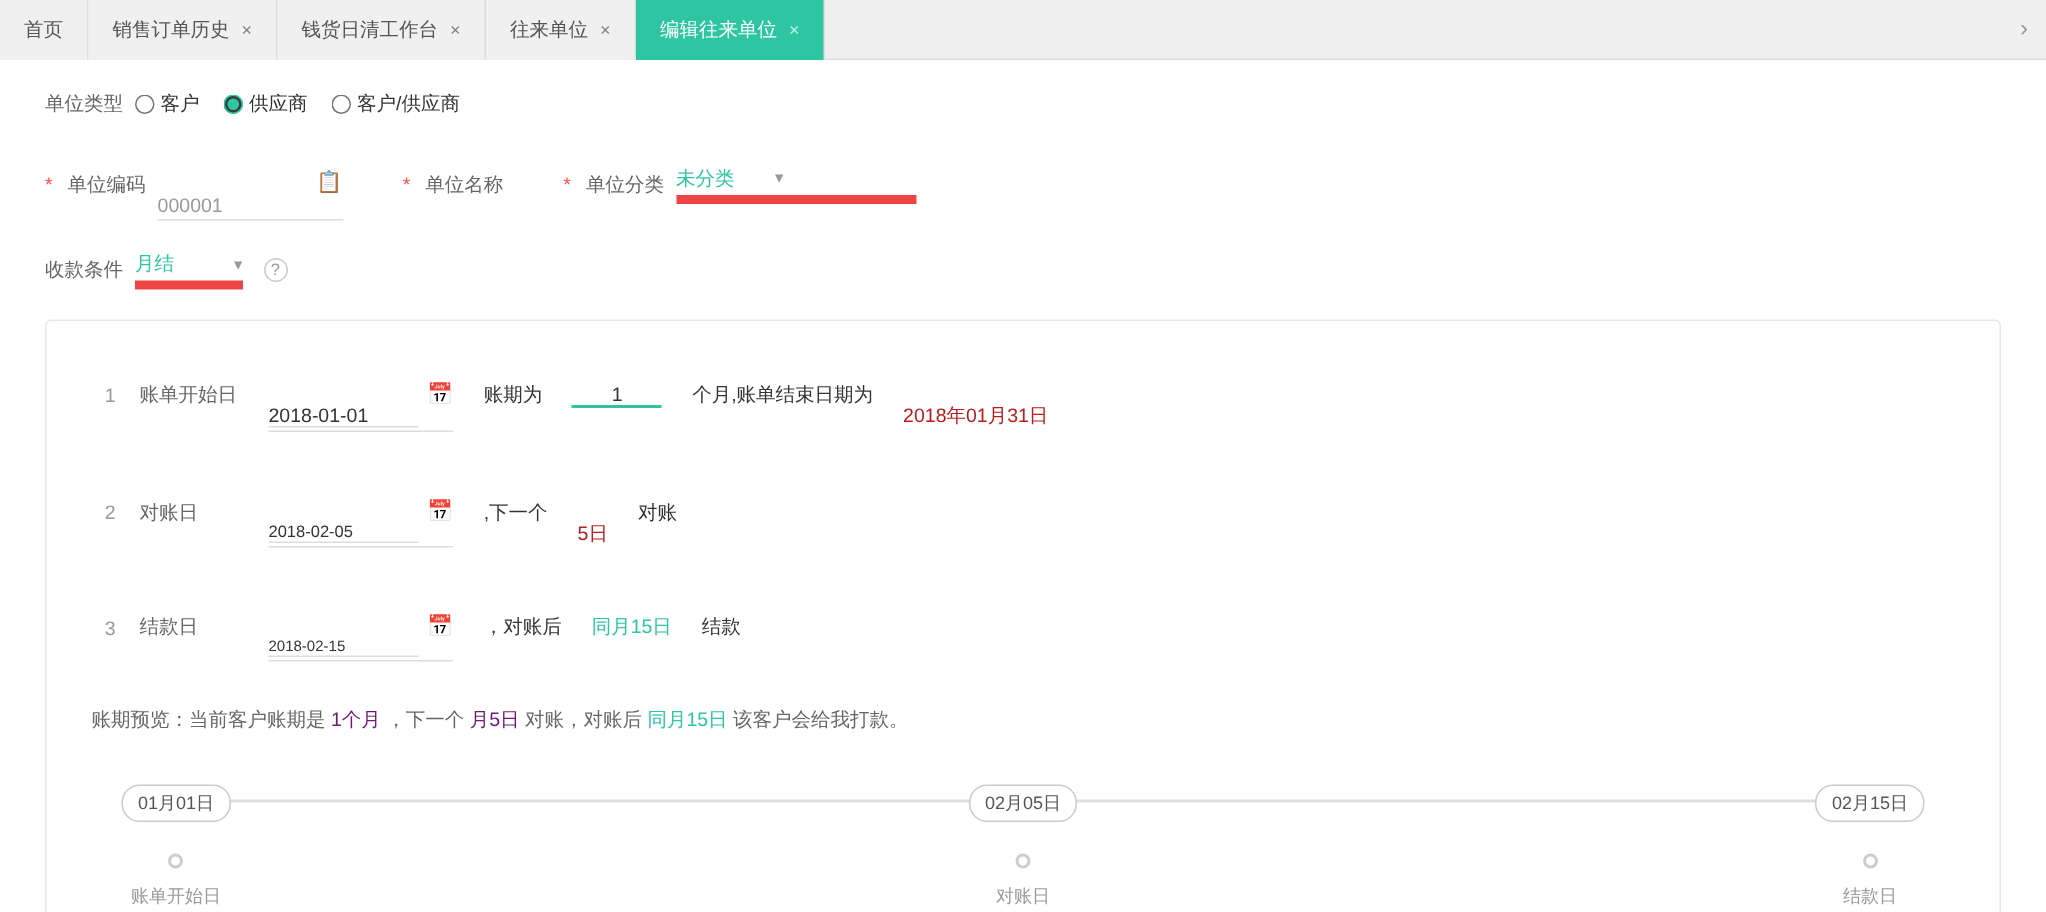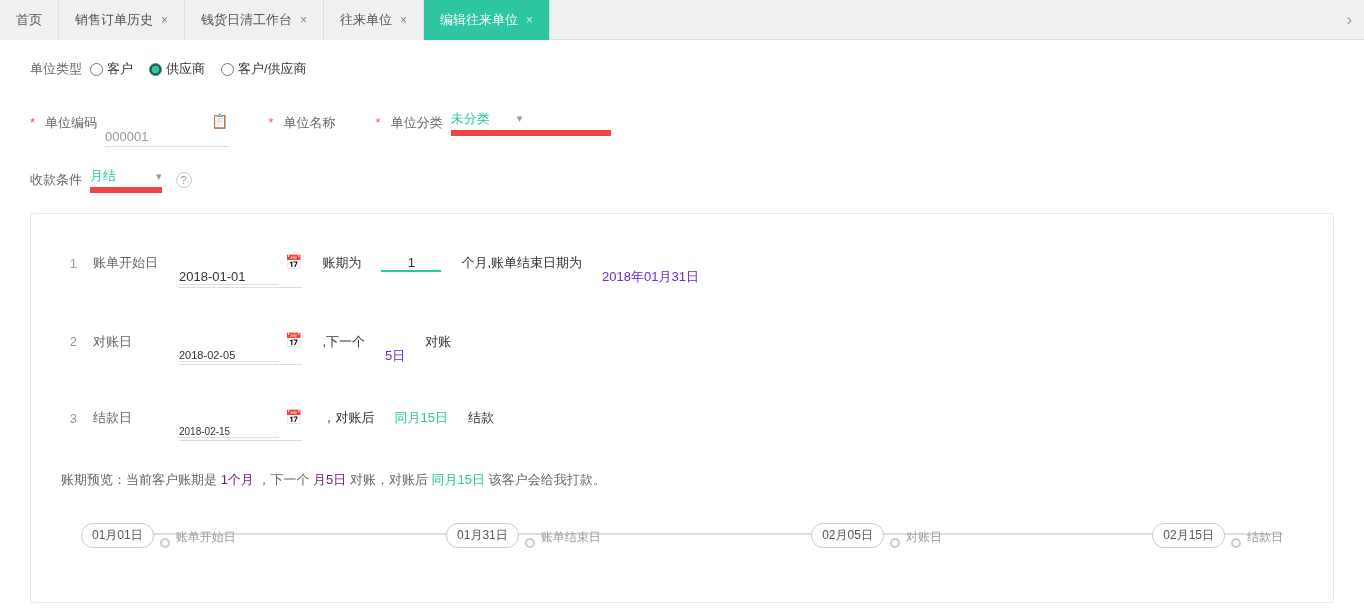--- a/index.html
+++ b/index.html
@@ -166,21 +166,21 @@
       white-space: nowrap;
       width: 70px;
     }
     .step-content {
       display: flex;
       align-items: center;
       gap: 20px;
       flex-wrap: wrap;
     }
     .step-text { color: #333; font-size: 13px; }
-    .text-orange { color: #6d28d9; margin-top: 28px; }
+    .text-orange { color: #b91c1c; margin-top: 28px; }
     .text-teal { color: #2dc5a2; }
 
     
     .month-input {
       border: none;
       border-bottom: 2px solid #2dc5a2;
       outline: none;
       font-size: 13px;
       color: #333;
       width: 60px;
@@ -217,21 +217,21 @@
     .timeline-points {
       display: flex;
       align-items: flex-start;
       width: 100%;
       position: relative;
       z-index: 1;
       justify-content: space-between;
     }
     .timeline-point {
       display: flex;
-      flex-direction: row;
+      flex-direction: column;
       align-items: center;
       gap: 6px;
     }
     .timeline-dot {
       width: 10px;
       height: 10px;
       border-radius: 50%;
       border: 2px solid #ccc;
       background: #fff;
       margin-top: 15px;
@@ -392,25 +392,20 @@
     <div class="timeline-container">
       <div class="timeline-line"></div>
       <div class="timeline-points">
 
         <div class="timeline-point">
           <div class="timeline-badge">01月01日</div>
           <div class="timeline-dot start"></div>
           <div class="timeline-sub-label">账单开始日</div>
         </div>
 
-        <div class="timeline-point">
-          <div class="timeline-badge">01月31日</div>
-          <div class="timeline-dot"></div>
-          <div class="timeline-sub-label">账单结束日</div>
-        </div>
 
         <div class="timeline-point">
           <div class="timeline-badge">02月05日</div>
           <div class="timeline-dot"></div>
           <div class="timeline-sub-label">对账日</div>
         </div>
 
         <div class="timeline-point">
           <div class="timeline-badge">02月15日</div>
           <div class="timeline-dot"></div>

